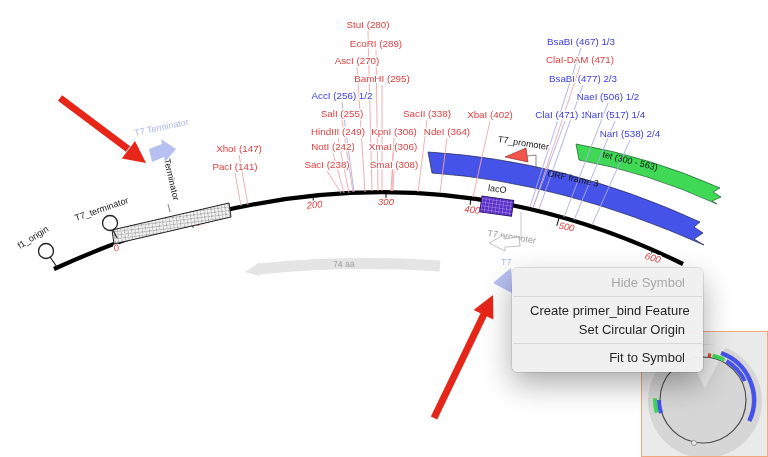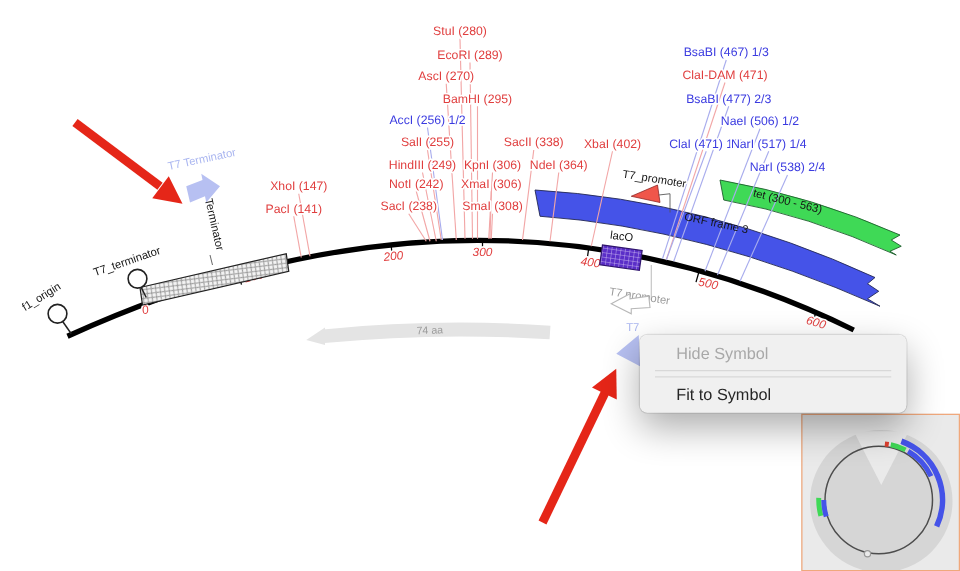--- a/index.html
+++ b/index.html
@@ -8,23 +8,23 @@
   svg text{font-family:"Liberation Sans",sans-serif;}
   .ez-r{fill:#e03e3e;font-size:9.8px;}
   .ez-b{fill:#3b3be0;font-size:9.8px;}
   .halo{paint-order:stroke;stroke:#ffffff;stroke-width:2.6px;stroke-linejoin:round;}
   .pos{fill:#e03e3e;font-size:9.5px;font-style:italic;}
   .feat{fill:#151515;font-size:9px;}
   .dim{fill:#9b9b9b;}
   .lav{fill:#aab6f0;}
   
   .menu{position:absolute;left:512px;top:268px;width:189px;z-index:30;
-        background:rgba(240,240,239,0.97);border-radius:6px;padding:5px 12px;
+        background:rgba(240,240,239,0.97);border-radius:6px;padding:5px 1px;
         box-shadow:0 12px 30px rgba(0,0,0,.33),0 0 0 1px rgba(0,0,0,.10);
-        font-size:13px;color:#262626;}
+        font-size:13px;color:#262626;text-align:right;}
   .mi{padding:1px 17px;line-height:17px;white-space:nowrap;cursor:default;}
   .mi.disabled{color:#a8a8a8;}
   .sep{height:1px;background:#d8d8d8;margin:4px 0;}
   
   .panel{position:absolute;left:641px;top:331px;width:127px;height:126px;z-index:10;
          background:#eaeaea;border:1px solid #f0a87c;box-sizing:border-box;}
 </style>
 </head>
 <body>
 
@@ -182,17 +182,19 @@
     <path d="M 656.7 412.7 A 49 49 0 0 1 655.0 398.3" fill="none" stroke="#3fd956" stroke-width="4"></path>
     <path d="M 661 413.2 A 45 45 0 0 1 659 400" fill="none" stroke="#4553e8" stroke-width="4"></path>
     <circle cx="694" cy="443" r="2.5" fill="#eaeaea" stroke="#999" stroke-width="1"></circle>
   </svg>
 </div>
 
 
 <div class="menu">
   <div class="mi disabled">Hide Symbol</div>
   <div class="sep"></div>
+  <div class="mi">Create primer_bind Feature</div>
+  <div class="mi">Set Circular Origin</div>
   <div class="sep"></div>
   <div class="mi">Fit to Symbol</div>
 </div>
 
 </div>
 
 </body></html>

